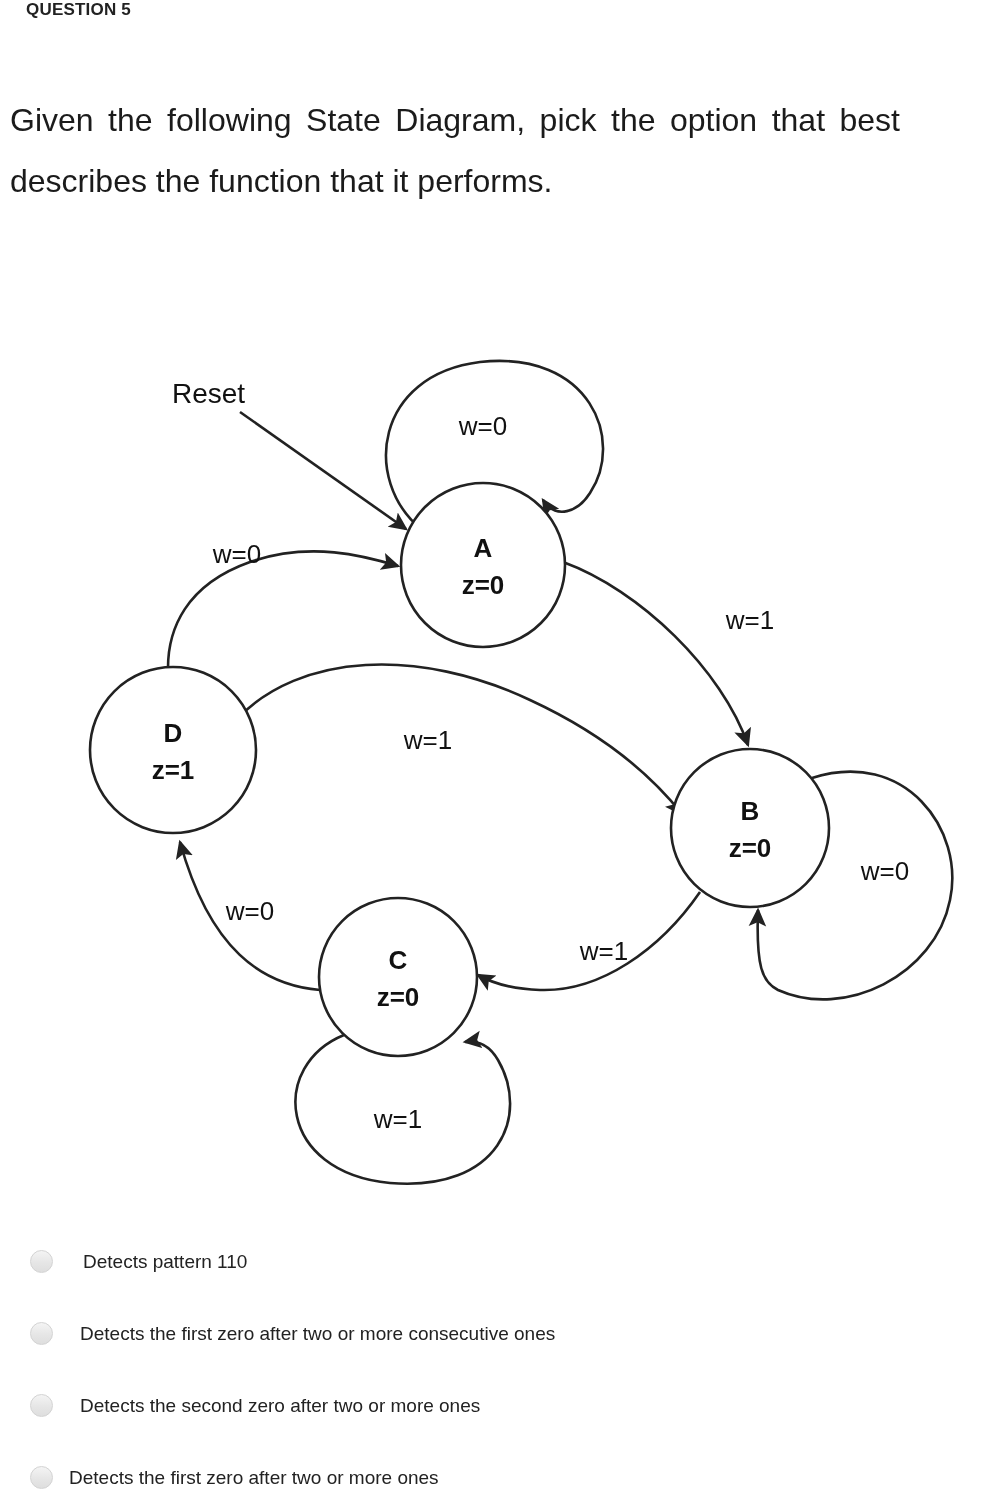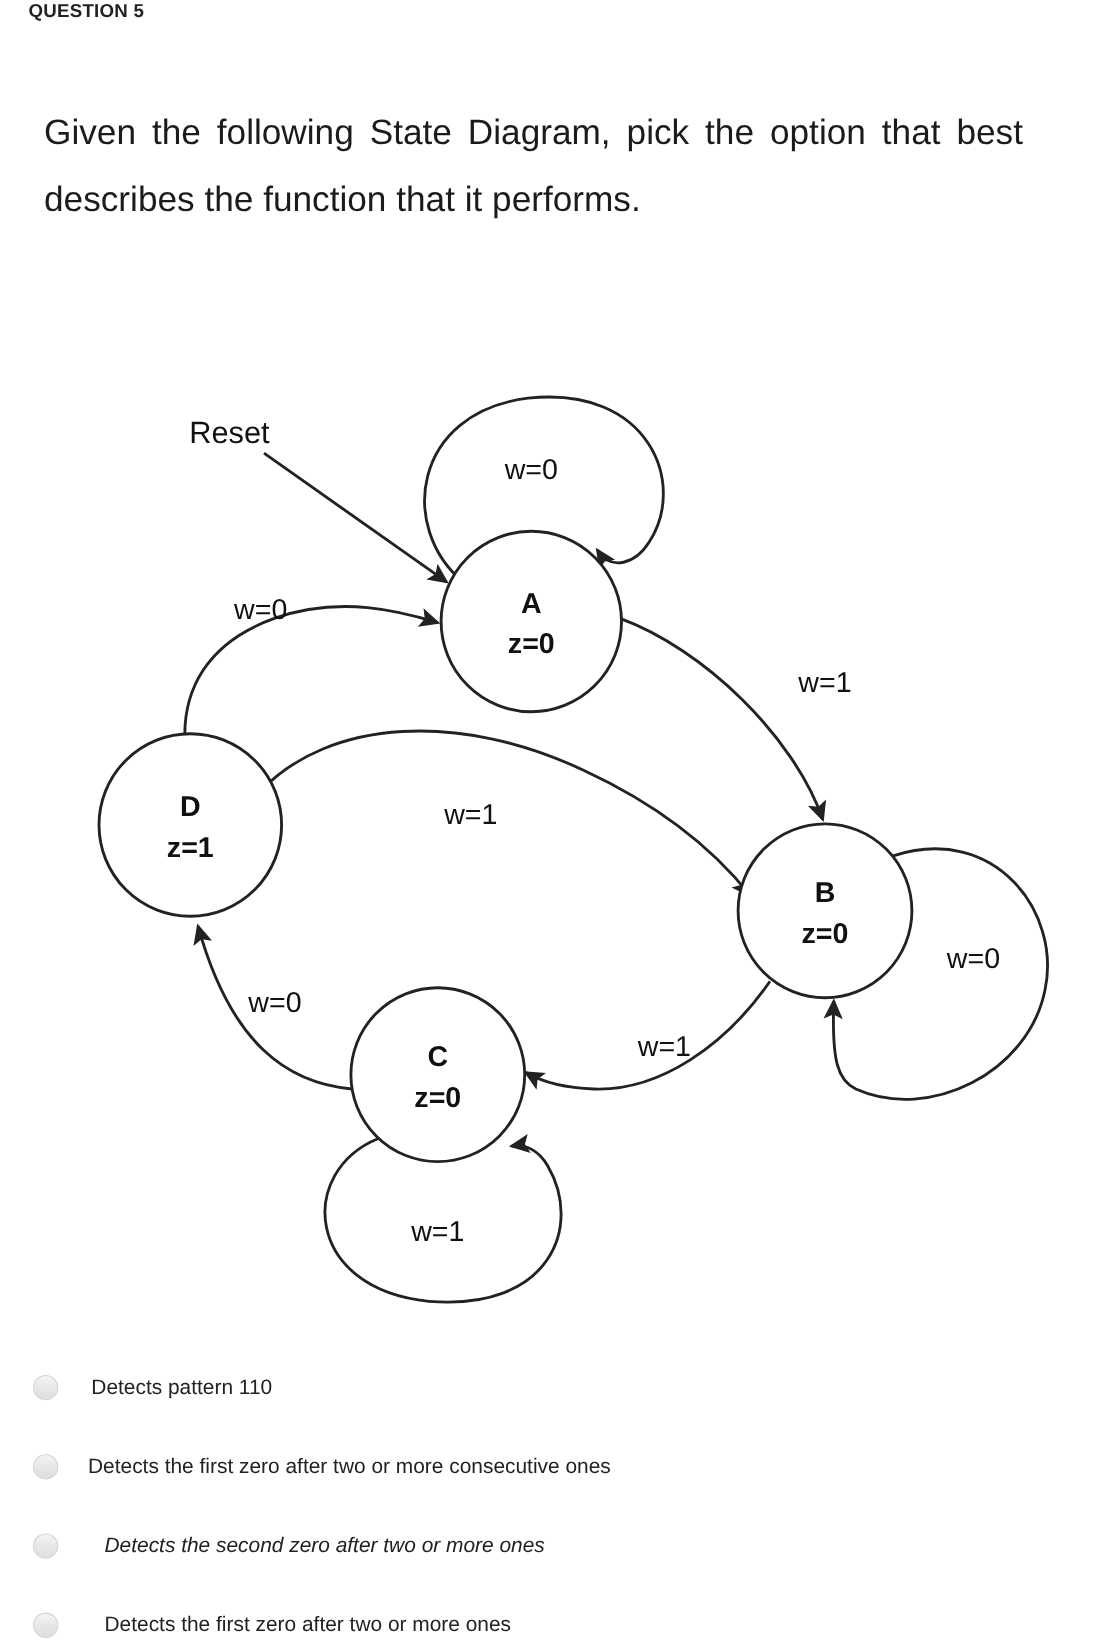--- a/index.html
+++ b/index.html
@@ -22,21 +22,21 @@
     left: 26px;
     top: 0;
     font-size: 17px;
     font-weight: bold;
     letter-spacing: 0.2px;
     color: #222;
   }
 
   #question-text {
     position: absolute;
-    left: 40px;
+    left: 10px;
     top: 90px;
     width: 890px;
     font-size: 32px;
     line-height: 1.92;
     text-align: justify;
     text-align-last: left;
     color: #1b1b1b;
     font-weight: 400;
   }
 
@@ -184,21 +184,21 @@
     <span class="option-label" style="margin-left:14px;">Detects pattern 110</span>
   </div>
 
   <div class="option-row" style="top:86px;">
     <span class="radio-button"></span>
     <span class="option-label" style="margin-left:11px;">Detects the first zero after two or more consecutive ones</span>
   </div>
 
   <div class="option-row" style="top:158px;">
     <span class="radio-button"></span>
-    <span class="option-label" style="margin-left:26px;font-style:italic;">Detects the second zero after two or more ones</span>
+    <span class="option-label" style="margin-left:11px;">Detects the second zero after two or more ones</span>
   </div>
 
   <div class="option-row" style="top:230px;">
     <span class="radio-button"></span>
-    <span class="option-label" style="margin-left:26px;">Detects the first zero after two or more ones</span>
+    <span class="option-label" style="">Detects the first zero after two or more ones</span>
   </div>
 
 </div>
 
 </body></html>

